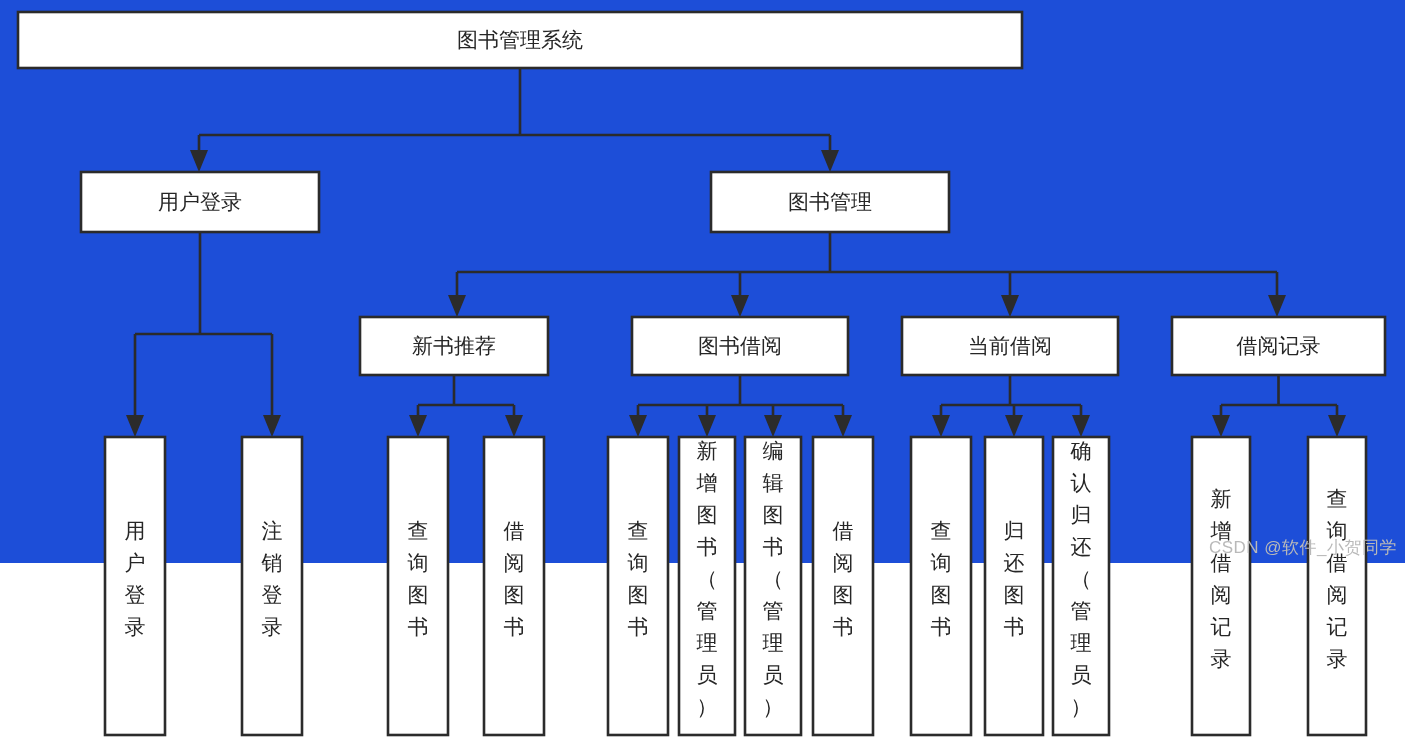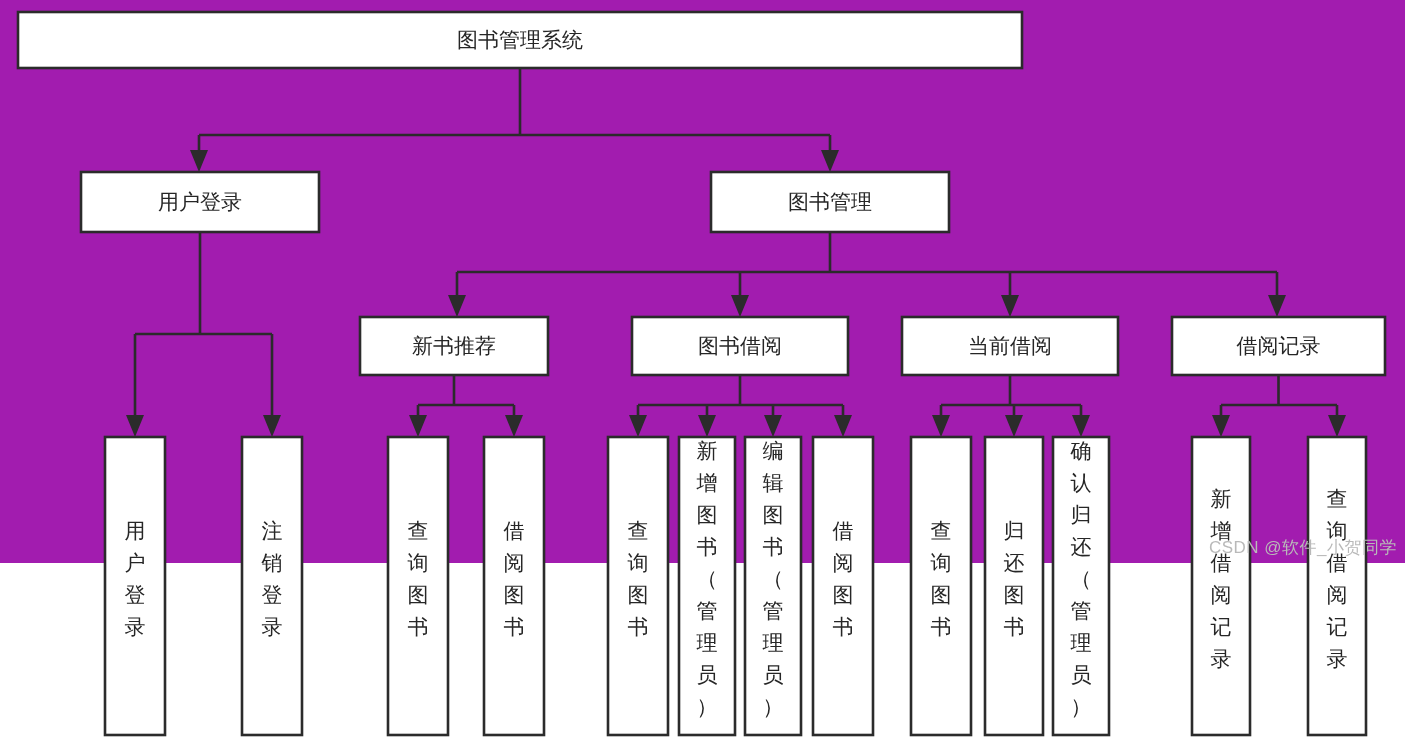--- a/index.html
+++ b/index.html
@@ -10,21 +10,21 @@
   body {
     width: 1405px;
     height: 747px;
     font-family: "Liberation Sans", "DejaVu Sans", sans-serif;
     overflow: hidden;
   }
   #diagram-root {
     position: relative;
     width: 1405px;
     height: 563px;
-    background: #a21caf;
+    background: #1d4ed8;
   }
   svg.tree-canvas {
     position: absolute;
     left: 0;
     top: 0;
     width: 1405px;
     height: 747px;
     display: block;
   }
   .node-box {

